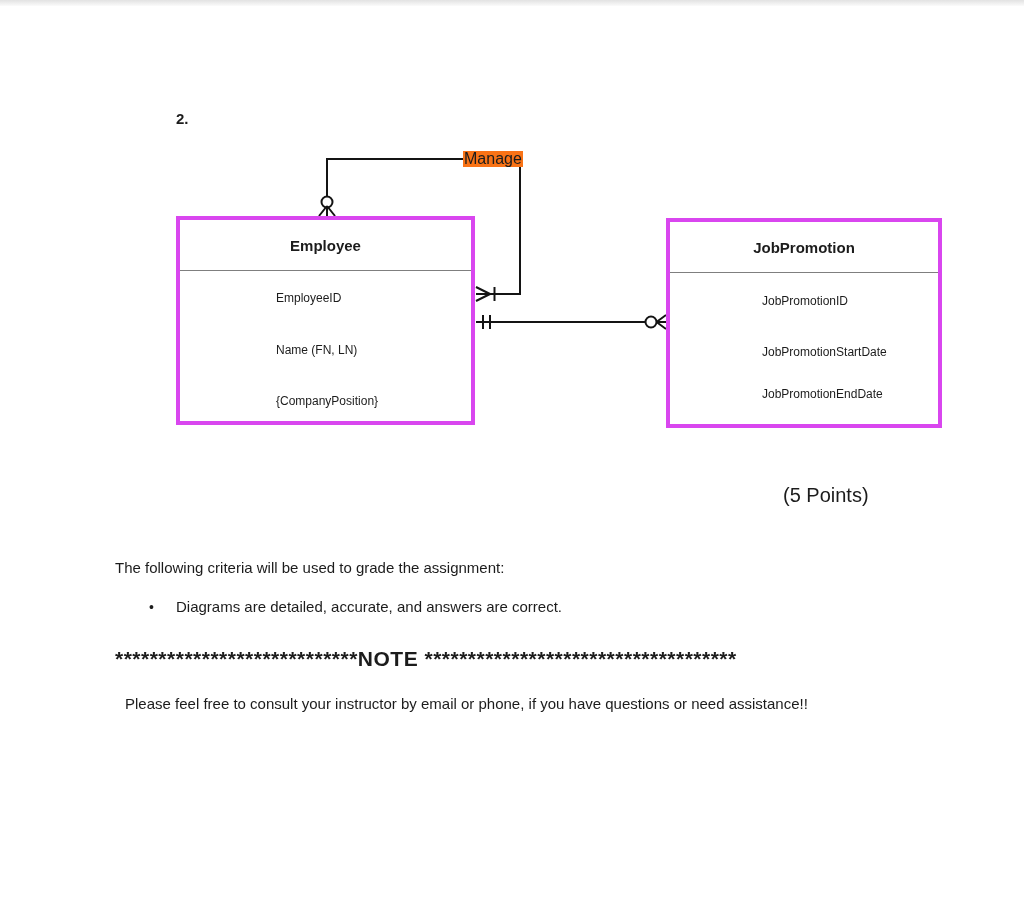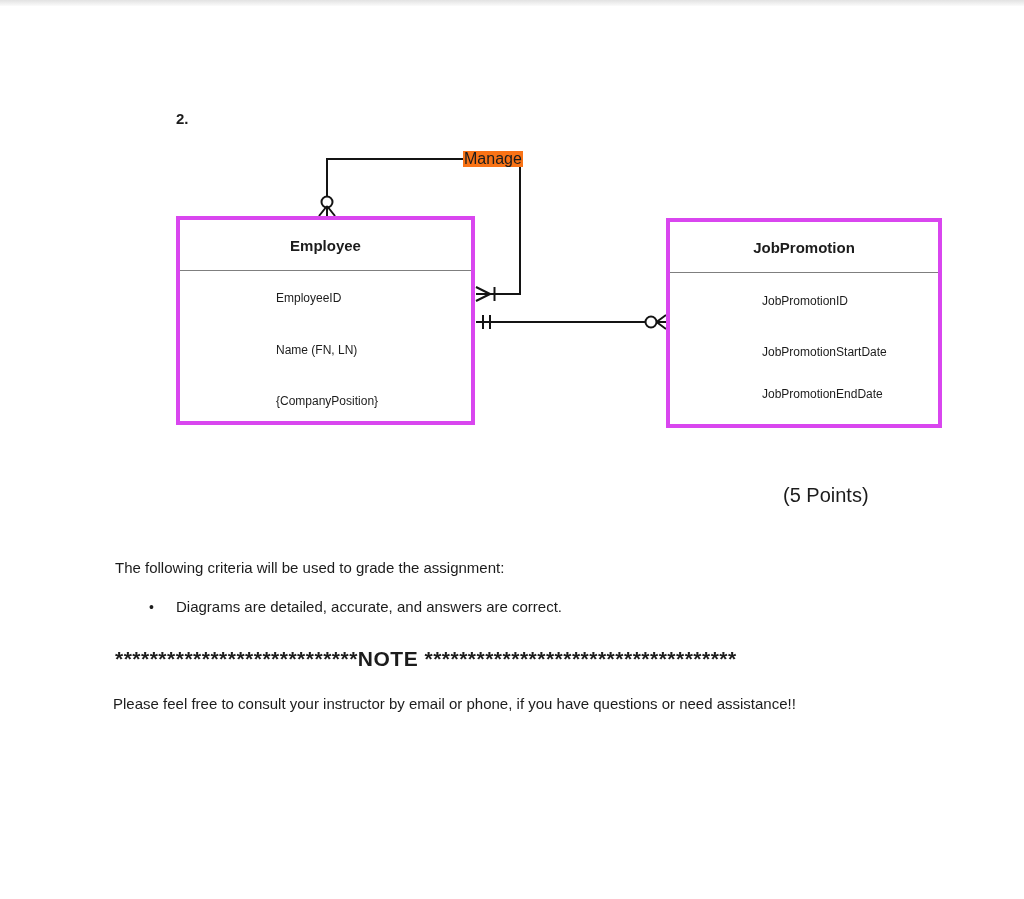--- a/index.html
+++ b/index.html
@@ -87,21 +87,21 @@
   }
   .bullet-row .bullet { display: inline-block; width: 27px; font-size: 14px; }
   .note-line {
     position: absolute;
     left: 115px; top: 647px;
     font-size: 21px;
     font-weight: 700;
     letter-spacing: 0.5px;
     white-space: nowrap;
   }
-  .closing { left: 113px; top: 695px; }
+  .closing { left: 125px; top: 695px; }
 </style>
 </head>
 <body>
 
 <div class="canvas">
 
   <div class="top-edge"></div>
 
   <div class="q-num">2.</div>
 

